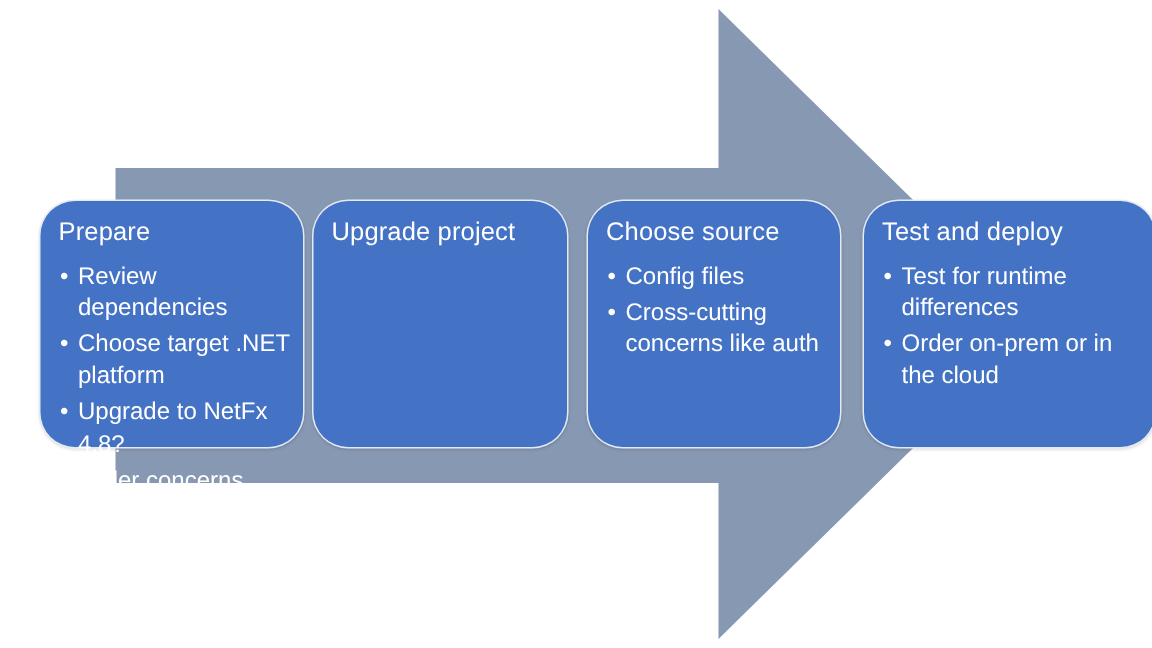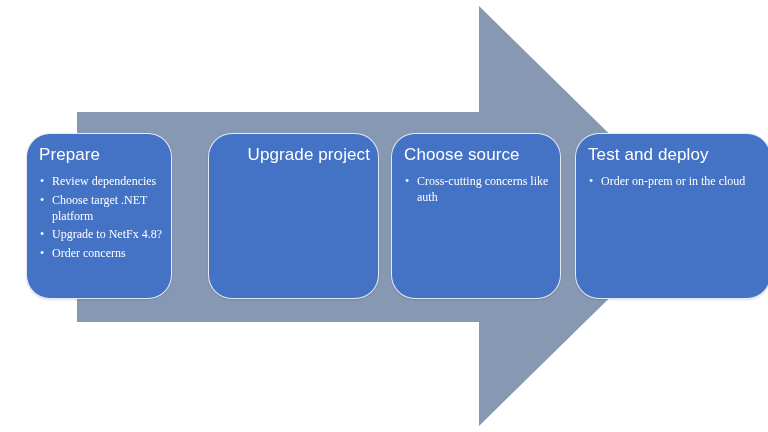--- a/index.html
+++ b/index.html
@@ -30,36 +30,35 @@
     position: absolute;
     top: 133px;
     height: 166px;
     background: var(--box-fill);
     border: 1.5px solid rgba(255,255,255,0.85);
     border-radius: 24px;
     color: var(--text);
     padding: 11px 8px 10px 12px;
     box-shadow: 0 1px 2px rgba(0,0,0,0.12);
   }
-  .step-card.s1 { left: 26px;  width: 146px; }
-  .step-card.s2 { left: 208px; width: 171px; text-align: right; }
+  .step-card.s1 { left: 26px;  width: 177px; }
+  .step-card.s2 { left: 208px; width: 171px; }
   .step-card.s3 { left: 391px; width: 170px; }
   .step-card.s4 { left: 575px; width: 196px; }
   .step-title {
     font-size: 17px;
     font-weight: 400;
     letter-spacing: 0.1px;
     margin-bottom: 9px;
     white-space: nowrap;
   }
   ul.bullets {
     list-style: none;
-    font-size: 12px;
+    font-size: 16px;
     line-height: 1.32;
-    font-family: Liberation Serif, serif;
   }
   ul.bullets li {
     position: relative;
     padding-left: 13px;
     margin-bottom: 3px;
   }
   ul.bullets li::before {
     content: "\2022";
     position: absolute;
     left: 1px;
@@ -85,24 +84,26 @@
     </ul>
   </div>
 
   <div class="step-card s2">
     <div class="step-title">Upgrade project</div>
   </div>
 
   <div class="step-card s3">
     <div class="step-title">Choose source</div>
     <ul class="bullets">
+      <li>Config files</li>
       <li>Cross-cutting concerns like auth</li>
     </ul>
   </div>
 
   <div class="step-card s4">
     <div class="step-title">Test and deploy</div>
     <ul class="bullets">
+      <li>Test for runtime differences</li>
       <li>Order on-prem or in the cloud</li>
     </ul>
   </div>
 
 </div>
 
 </body></html>

